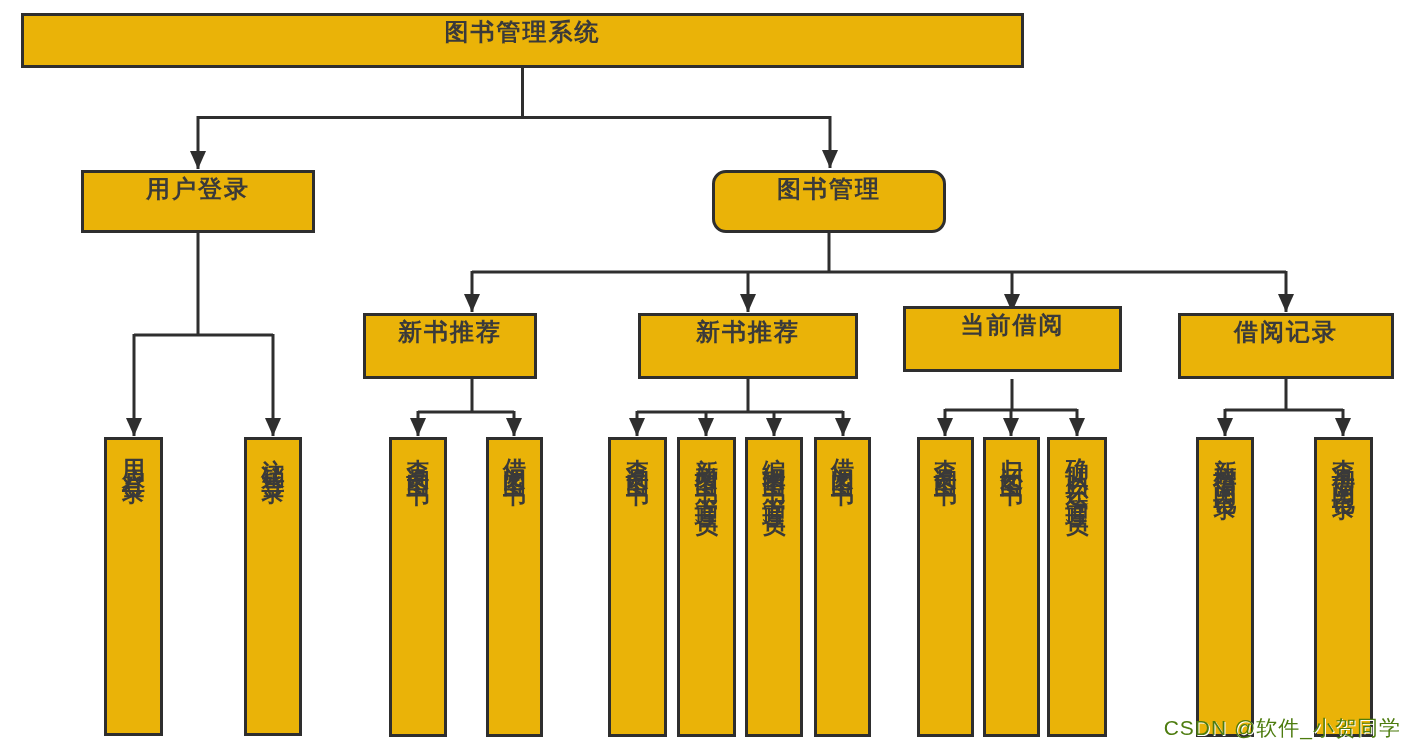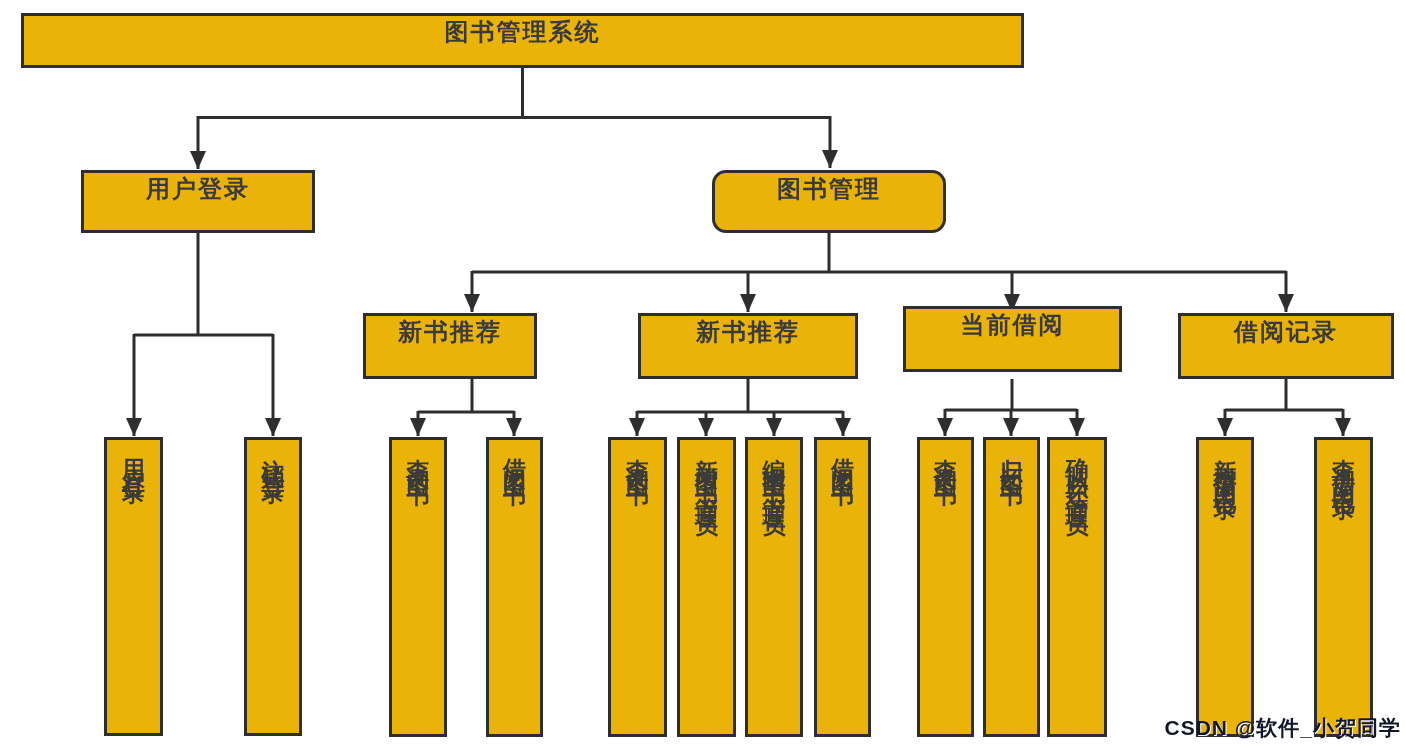--- a/index.html
+++ b/index.html
@@ -38,26 +38,25 @@
     text-orientation: mixed;
     font-size: 23px;
     letter-spacing: 8px;
     line-height: 1;
   }
   .watermark {
     position: absolute;
     right: 4px;
     top: 714px;
     font-size: 21px;
-    color: #0f172a;
+    color: #4d7c0f;
     text-shadow: 1px 1px 0 #ffffff;
     letter-spacing: 1px;
     z-index: 10;
     white-space: nowrap;
-    font-weight: bold;
   }
 </style>
 </head>
 <body>
 
 <div class="canvas">
 
   <svg class="connector-layer" width="1405" height="747" viewBox="0 0 1405 747" xmlns="http://www.w3.org/2000/svg">
     <defs>
       <marker id="arrow" markerUnits="userSpaceOnUse" markerWidth="20" markerHeight="18" refX="18" refY="8" orient="auto">

